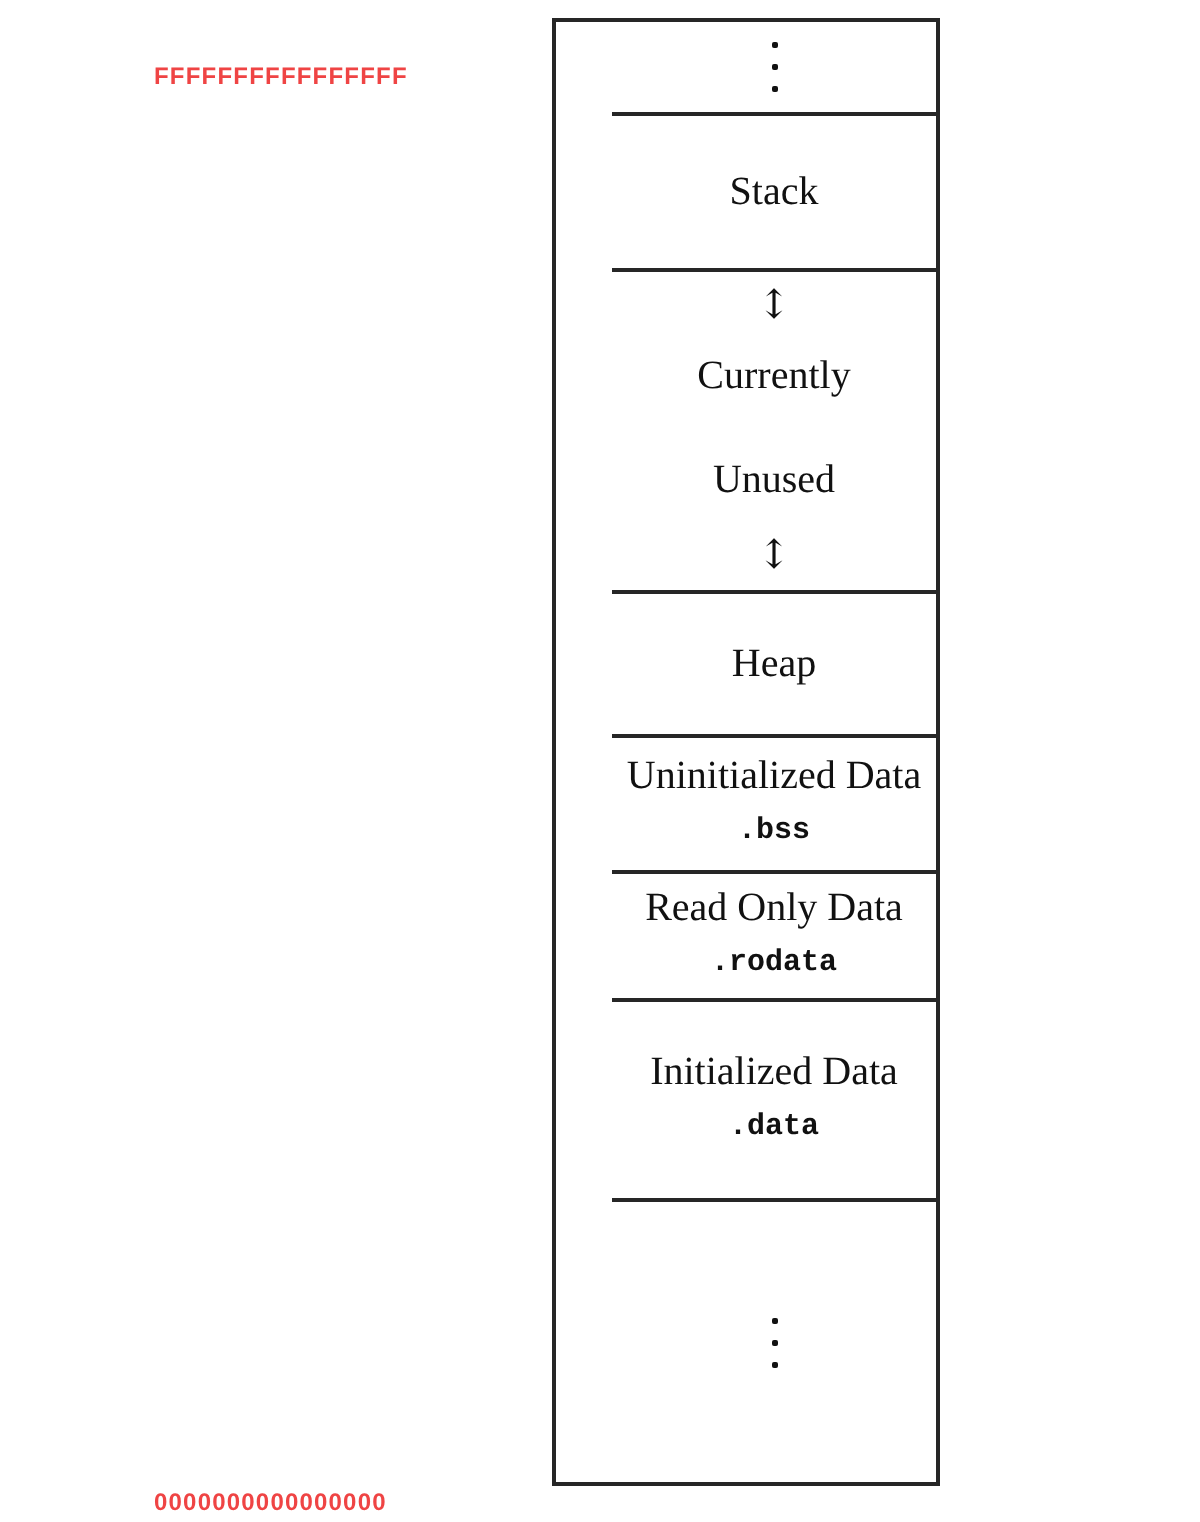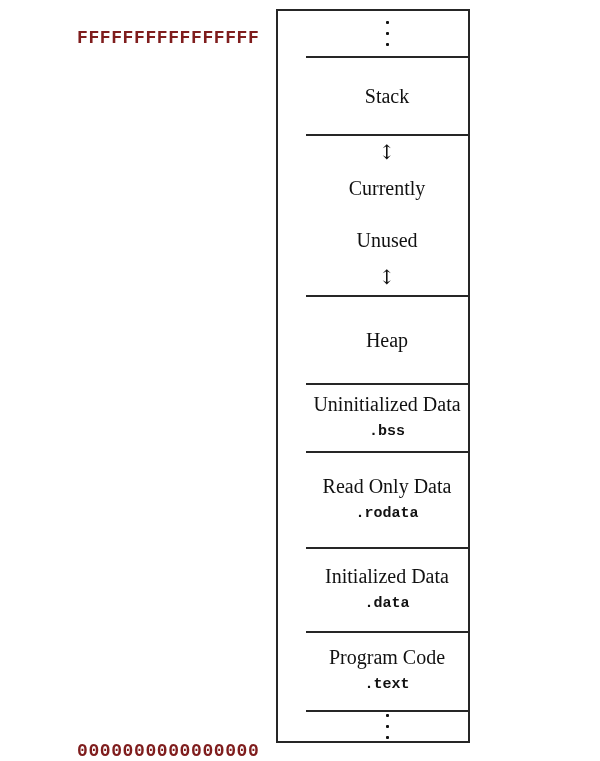--- a/index.html
+++ b/index.html
@@ -11,26 +11,26 @@
     position: relative;
     width: 600px;
     height: 761px;
     background: #ffffff;
     overflow: hidden;
     font-family: "Liberation Serif", serif;
     color: #111111;
   }
   .addr {
     position: absolute;
-    font-family: Liberation Mono, monospace;
+    font-family: Liberation Sans, sans-serif;
     font-weight: 700;
-    font-size: 18px;
+    font-size: 12px;
     line-height: 22px;
     letter-spacing: 0.6px;
-    color: #7f1d1d;
+    color: #ef4444;
     white-space: nowrap;
   }
   .addr-top    { left: 77px; top: 27px; }
   .addr-bottom { left: 77px; top: 740px; }
   .column {
     position: absolute;
     left: 276px;
     top: 9px;
     width: 194px;
     height: 734px;
@@ -118,43 +118,39 @@
 
     <div class="sect unused" style="height:161px">
       <span class="arrow">↕</span>
       <div class="center-lines">
         <div class="title">Currently</div>
         <div class="title">Unused</div>
       </div>
       <span class="arrow">↕</span>
     </div>
 
-    <div class="sect" style="height:88px">
+    <div class="sect" style="height:72px">
       <div class="title">Heap</div>
     </div>
 
     <div class="sect" style="height:68px">
       <div class="title">Uninitialized Data</div>
       <div class="segment">.bss</div>
     </div>
 
-    <div class="sect" style="height:96px">
+    <div class="sect" style="height:64px">
       <div class="title">Read Only Data</div>
       <div class="segment">.rodata</div>
     </div>
 
-    <div class="sect" style="height:84px">
+    <div class="sect" style="height:100px">
       <div class="title">Initialized Data</div>
       <div class="segment">.data</div>
     </div>
 
-    <div class="sect" style="height:79px">
-      <div class="title">Program Code</div>
-      <div class="segment">.text</div>
-    </div>
 
     <div class="sect" style="flex:1">
       <span class="dots">
         <i class="dot"></i>
         <i class="dot"></i>
         <i class="dot"></i>
       </span>
     </div>
 
   </div>

